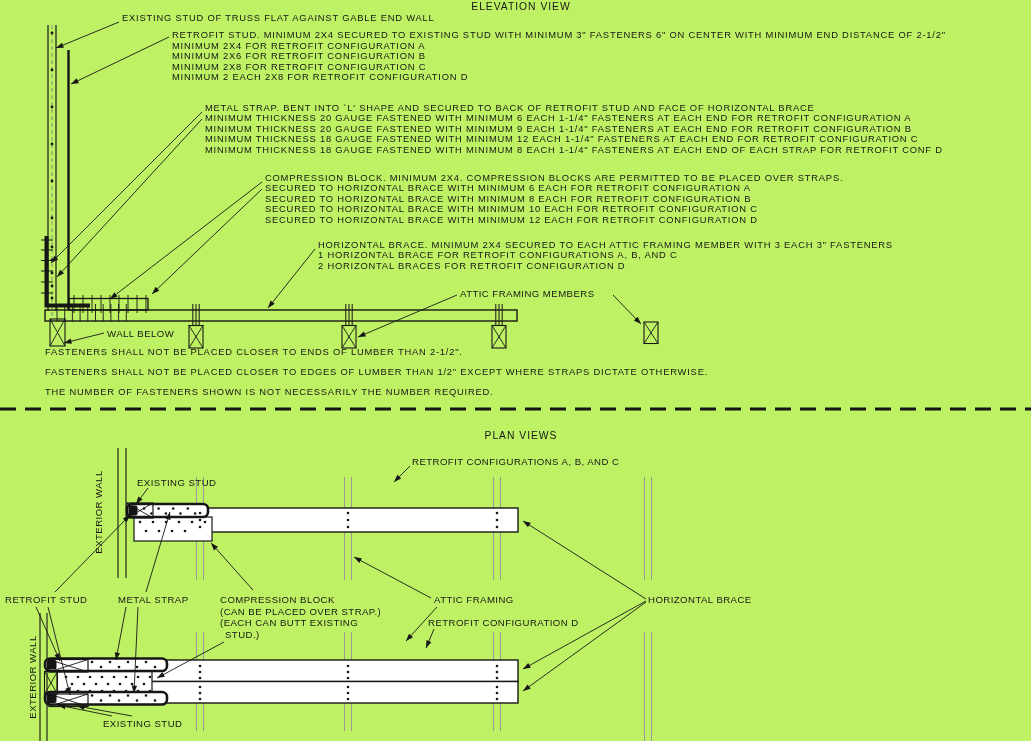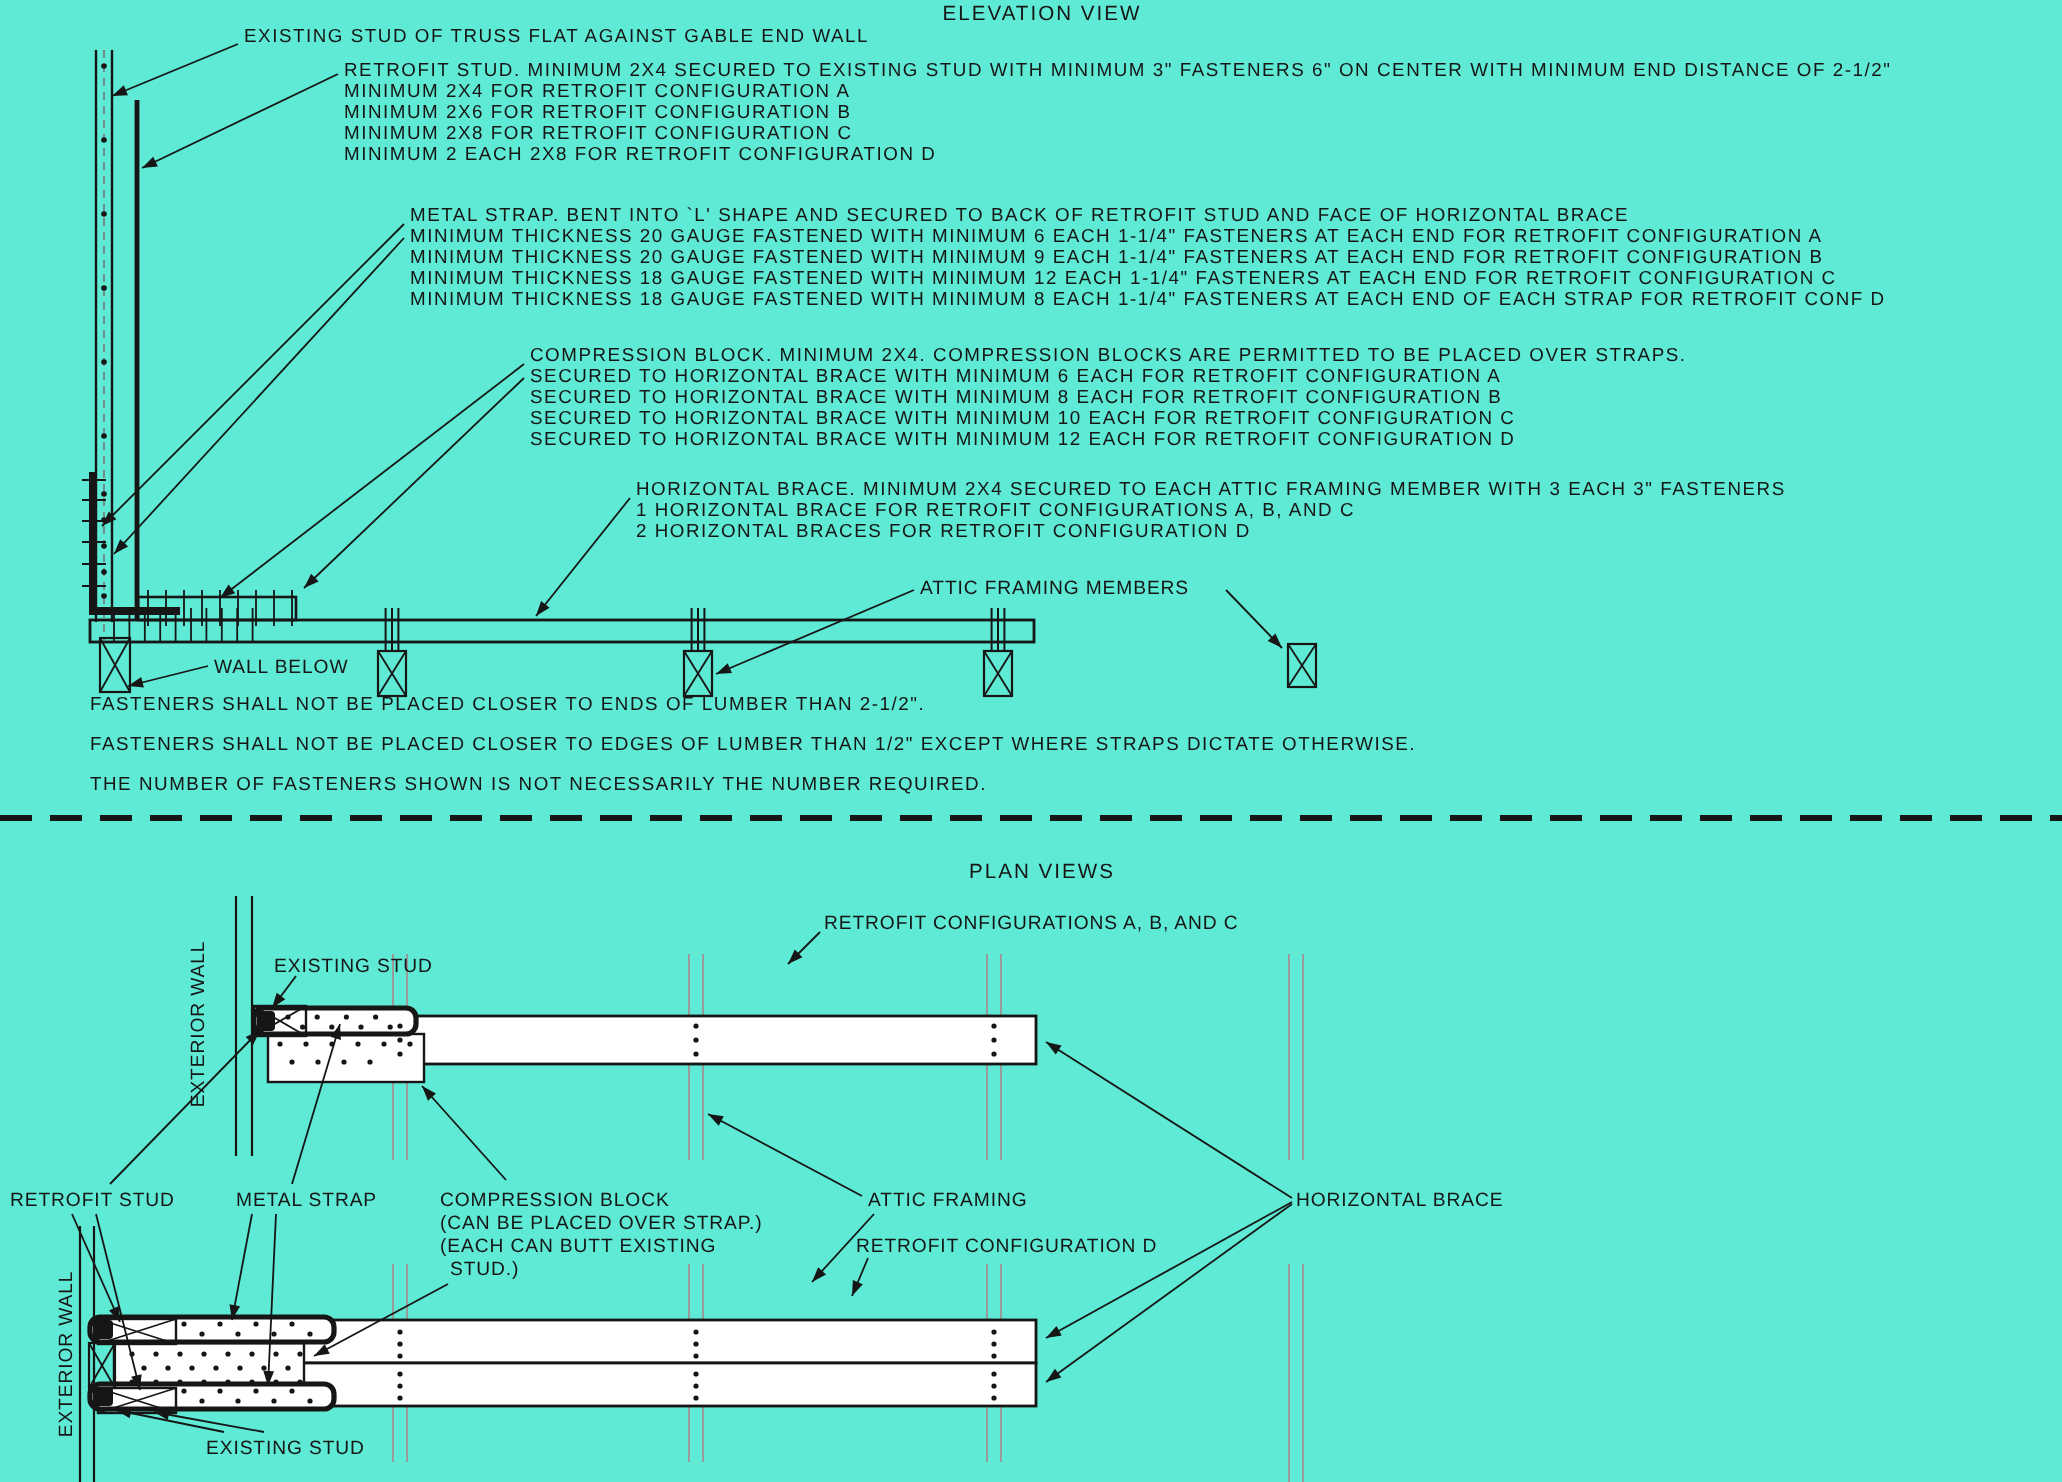--- a/index.html
+++ b/index.html
@@ -1,16 +1,16 @@
 <!DOCTYPE html>
 <html><head>
 <meta charset="utf-8">
 <style>
   html,body{margin:0;padding:0;background:#fff;}
-  #stage{position:relative;width:1031px;height:741px;background:#5eead4;overflow:hidden;}
+  #stage{position:relative;width:1031px;height:741px;background:#bef264;overflow:hidden;}
   svg{display:block;}
   text{font-family:"Liberation Sans","DejaVu Sans",sans-serif;fill:#161616;}
   .tb{font-size:9.4px;letter-spacing:0.78px;}
   .tl{font-size:9.6px;letter-spacing:0.45px;}
   .tt{font-size:10.3px;letter-spacing:1px;}
 </style>
 </head>
 <body>
 
 <div id="stage">

